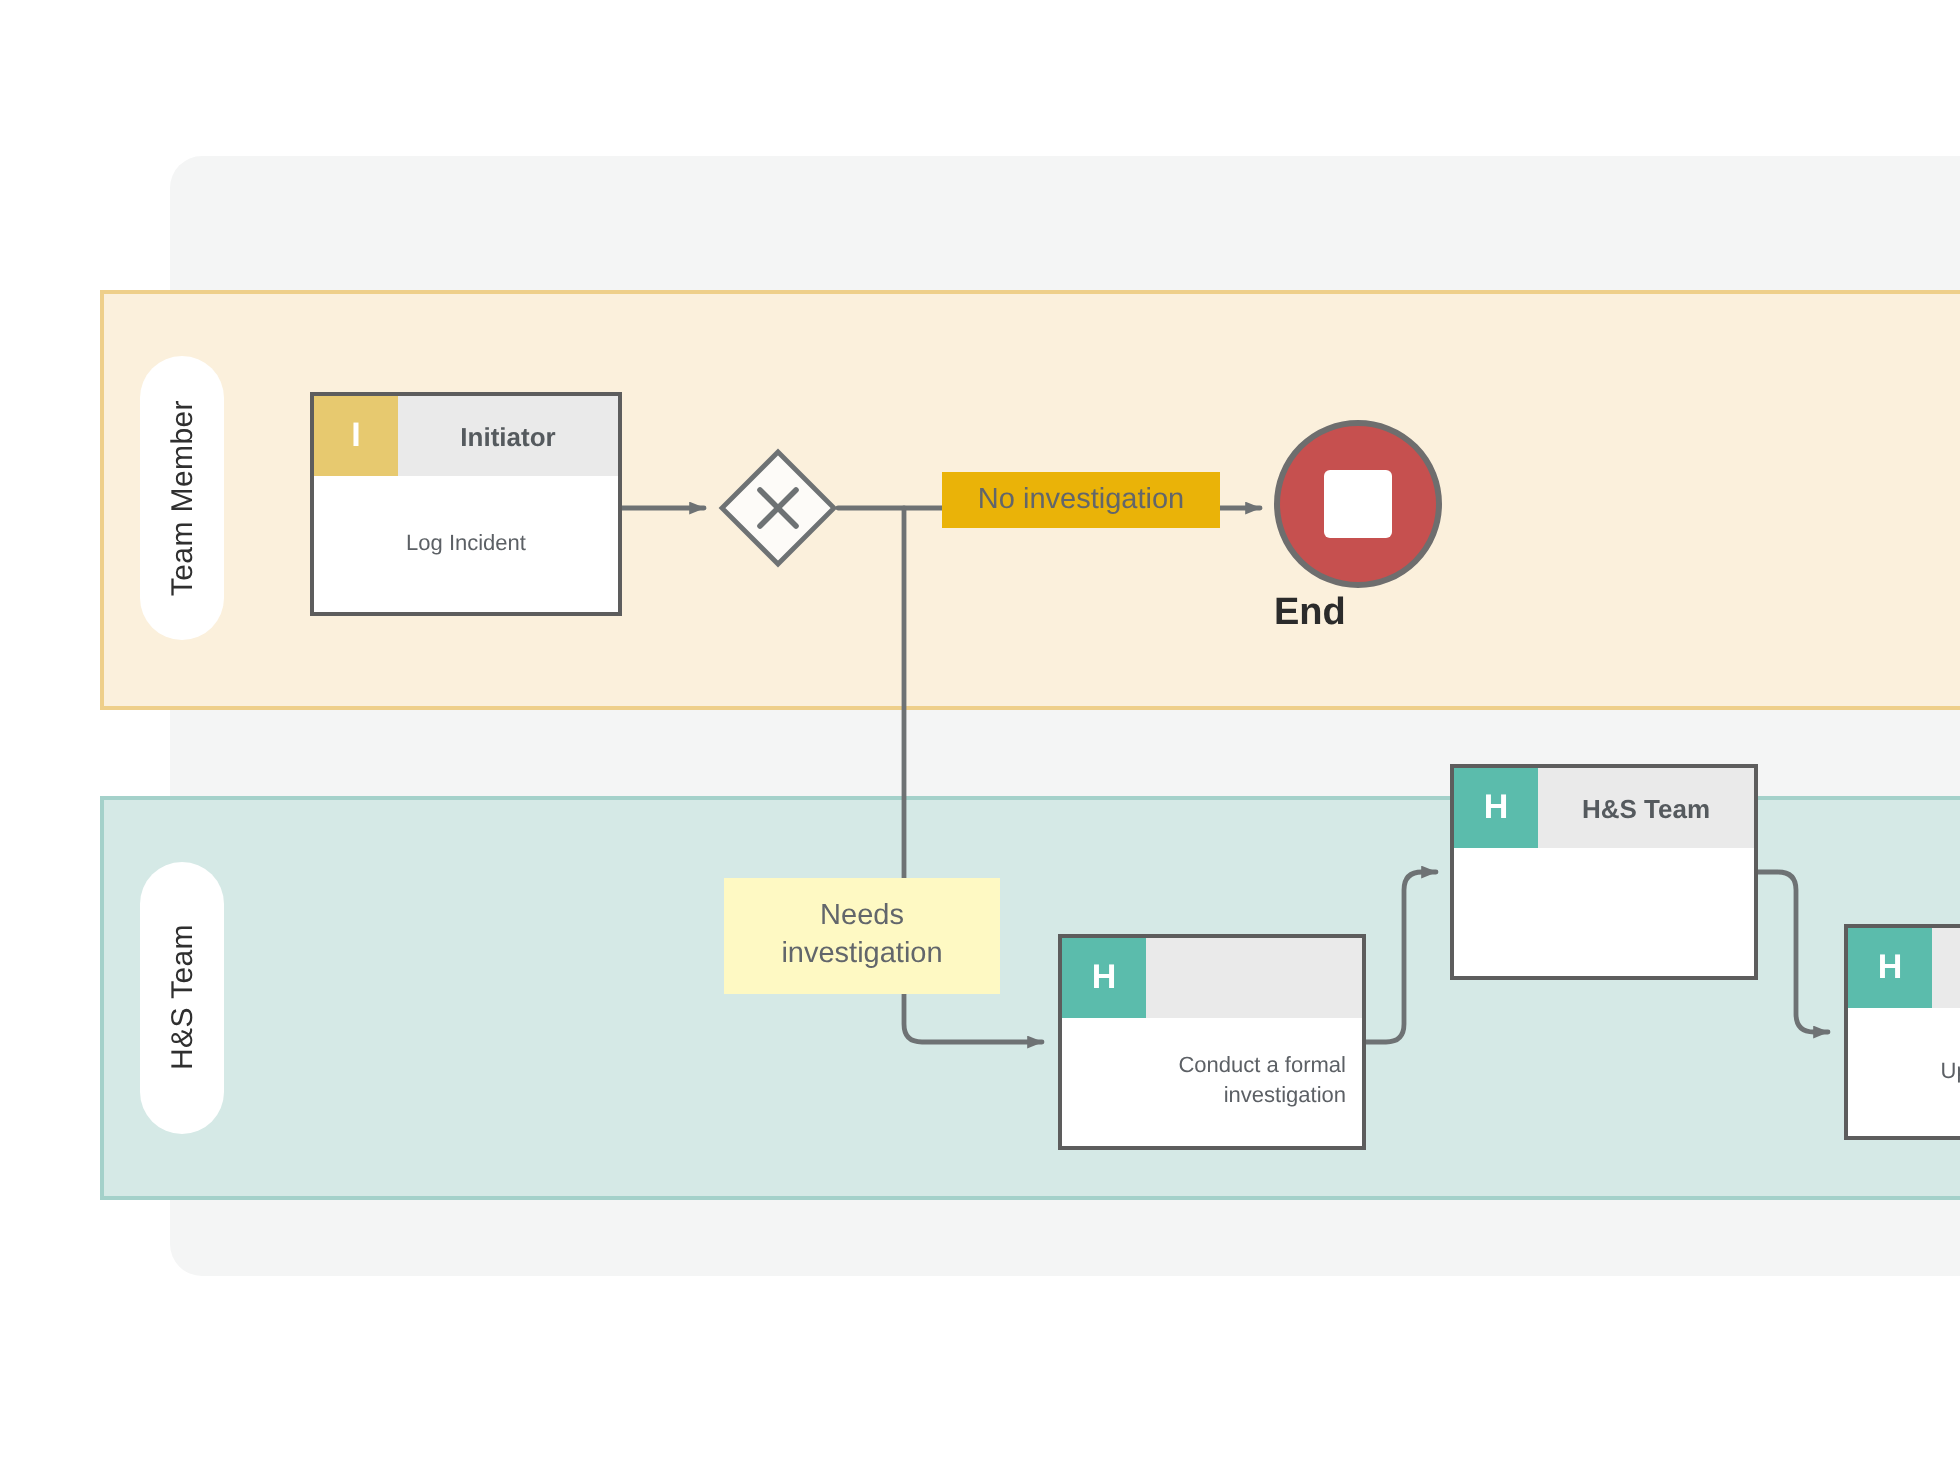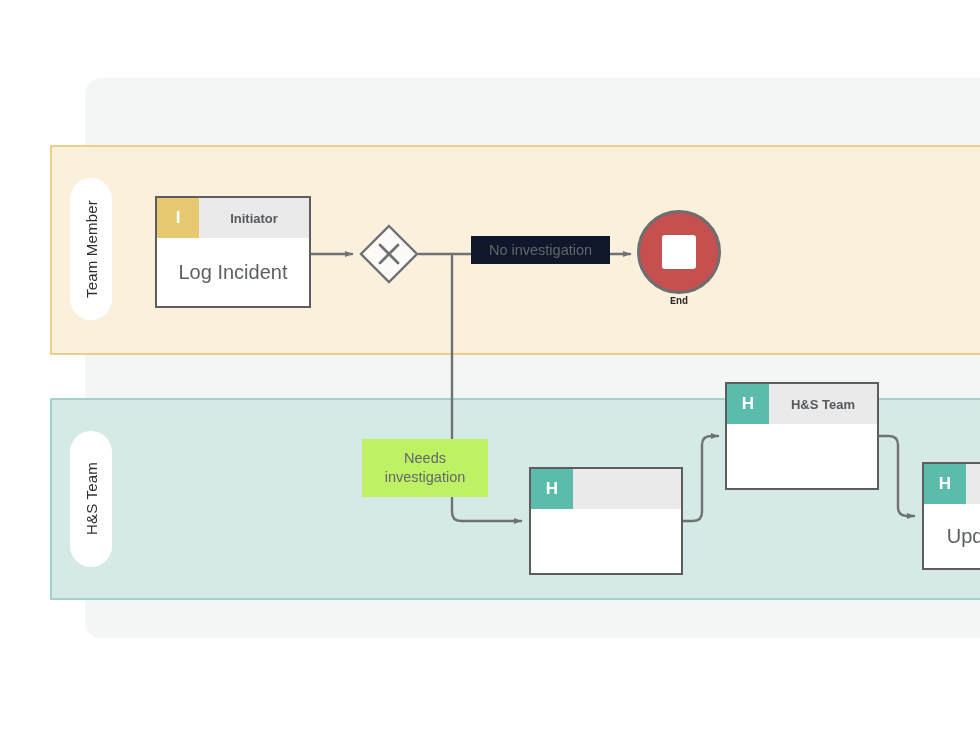--- a/index.html
+++ b/index.html
@@ -123,21 +123,21 @@
     color: #555a5e;
     padding: 4px 6px;
     text-align: center;
   }
   .task-body {
     flex: 1;
     display: flex;
     align-items: center;
     justify-content: center;
     text-align: right;
-    font-size: 20px;
+    font-size: 11px;
     color: #5c6065;
     line-height: 1.35;
     padding: 4px 8px;
     box-sizing: border-box;
   }
 
   .task-log-incident { left: 155px; top: 196px; width: 156px; height: 112px; }
   .task-conduct      { left: 529px; top: 467px; width: 154px; height: 108px; }
   .task-execute      { left: 725px; top: 382px; width: 154px; height: 108px; }
   .task-update       { left: 922px; top: 462px; width: 154px; height: 108px; }
@@ -170,43 +170,41 @@
     width: 34px;
     height: 34px;
     background: #ffffff;
     border-radius: 3px;
   }
   .end-label {
     position: absolute;
     left: 637px;
     top: 296px;
     width: 84px;
-    text-align: center;
-    font-size: 10px;
+    font-size: 19px;
     font-weight: bold;
     color: #2b2b2b;
-    font-family: Liberation Mono, monospace;
   }
 
   
   .flow-label {
     position: absolute;
-    background: #0f172a;
+    background: #eab308;
     display: flex;
     align-items: center;
     justify-content: center;
     text-align: center;
     font-size: 14.5px;
     color: #62666b;
     line-height: 1.3;
     box-sizing: border-box;
     padding: 3px 10px;
   }
   .label-no-invest { left: 471px; top: 236px; width: 139px; height: 28px; }
-  .label-needs     { left: 362px; top: 439px; width: 126px; height: 58px; background:#bef264; }
+  .label-needs     { left: 362px; top: 439px; width: 138px; height: 58px; background:#fef9c3; }
 
   
   #connectors {
     position: absolute;
     left: 0; top: 0;
     width: 980px;
     height: 733px;
     pointer-events: none;
   }
 </style>
@@ -271,20 +269,21 @@
     <div class="terminate"></div>
   </div>
   <div class="end-label">End</div>
 
   <div class="flow-label label-needs">Needs investigation</div>
 
   <div class="task task-conduct">
     <div class="task-header">
       <div class="task-badge badge-teal">H</div>
     </div>
+    <div class="task-body">Conduct a formal investigation</div>
   </div>
 
   <div class="task task-execute">
     <div class="task-header">
       <div class="task-badge badge-teal">H</div>
       <div class="task-role">H&amp;S Team</div>
     </div>
   </div>
 
   <div class="task task-update">

